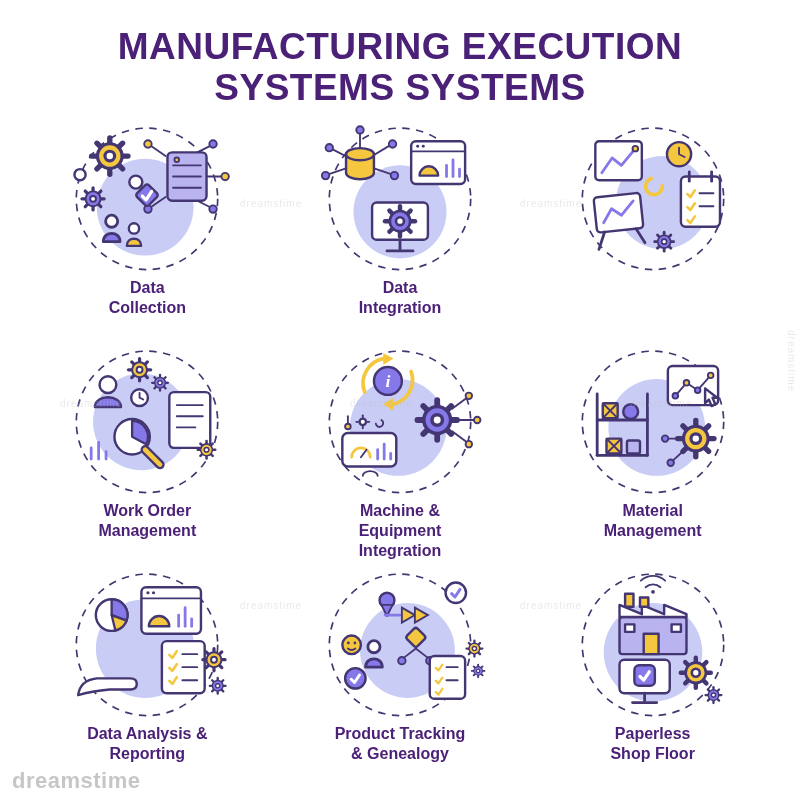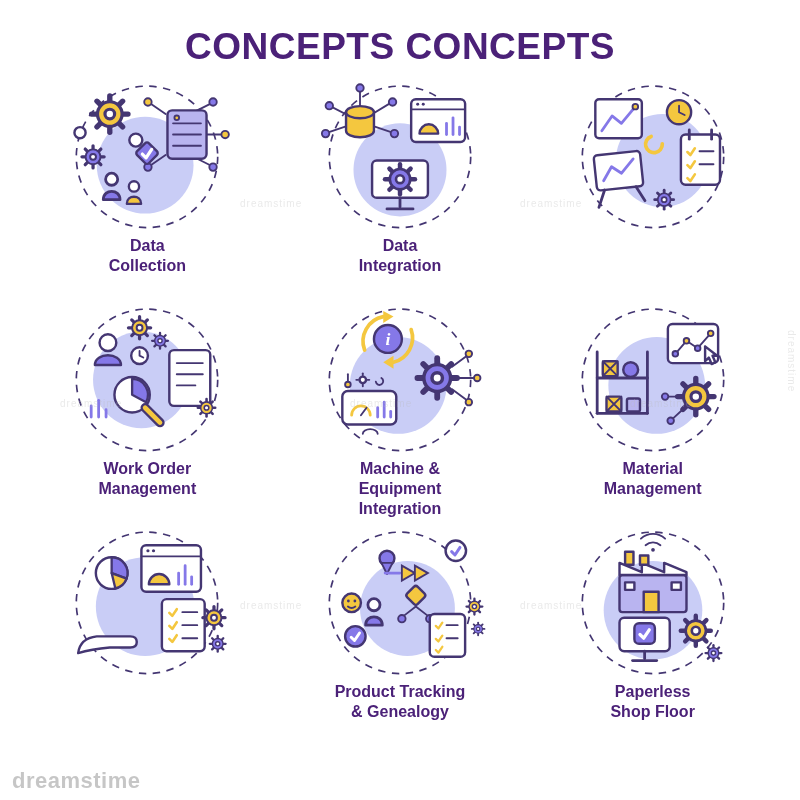--- a/index.html
+++ b/index.html
@@ -59,21 +59,22 @@
       <path d="M-9,10 C-9,-2 9,-2 9,10 Z" fill="currentColor" stroke="var(--ink)" stroke-width="3" stroke-linejoin="round"></path>
     </g>
     <g id="check">
       <path d="M-5,1 L-1,5 L5,-4" fill="none" stroke="currentColor" stroke-width="3.5" stroke-linecap="round" stroke-linejoin="round"></path>
     </g>
   </defs>
 </svg>
 
 <header>
   <h1 class="title">
-    <div>CONCEPTS CONCEPTS</div>
+    <div>MANUFACTURING EXECUTION</div>
+    <div>SYSTEMS SYSTEMS</div>
   </h1>
 </header>
 
 <main class="grid">
 
   <figure class="concept">
     <div class="icon-wrap">
       <svg class="concept-svg" viewBox="0 0 200 172" role="img">
         <circle class="dash" cx="100" cy="88" r="76"></circle>
         <circle class="blob" cx="98" cy="97" r="52"></circle>
@@ -350,20 +351,22 @@
           <line class="ln2" x1="138" y1="98" x2="154" y2="98"></line>
           <use href="#check" transform="translate(128,112) scale(0.8)" style="color:var(--yellow)"></use>
           <line class="ln2" x1="138" y1="112" x2="154" y2="112"></line>
           <use href="#check" transform="translate(128,126) scale(0.8)" style="color:var(--yellow)"></use>
           <line class="ln2" x1="138" y1="126" x2="154" y2="126"></line>
         </g>
         <use href="#gear" transform="translate(172,104) scale(0.7)" style="color:var(--yellow)"></use>
         <use href="#gear" transform="translate(176,132) scale(0.5)" style="color:var(--purple)"></use>
       </svg>
     </div>
+    <figcaption class="concept-label">Data Analysis &amp;
+Reporting</figcaption>
   </figure>
 
   <figure class="concept">
     <div class="icon-wrap">
       <svg class="concept-svg" viewBox="0 0 200 172" role="img">
         <circle class="dash" cx="100" cy="88" r="76"></circle>
         <circle class="blob" cx="108" cy="94" r="51"></circle>
         <g>
           <circle class="fw" cx="160" cy="32" r="11"></circle>
           <use href="#check" transform="translate(160,32) scale(0.9)" style="color:var(--purple)"></use>

